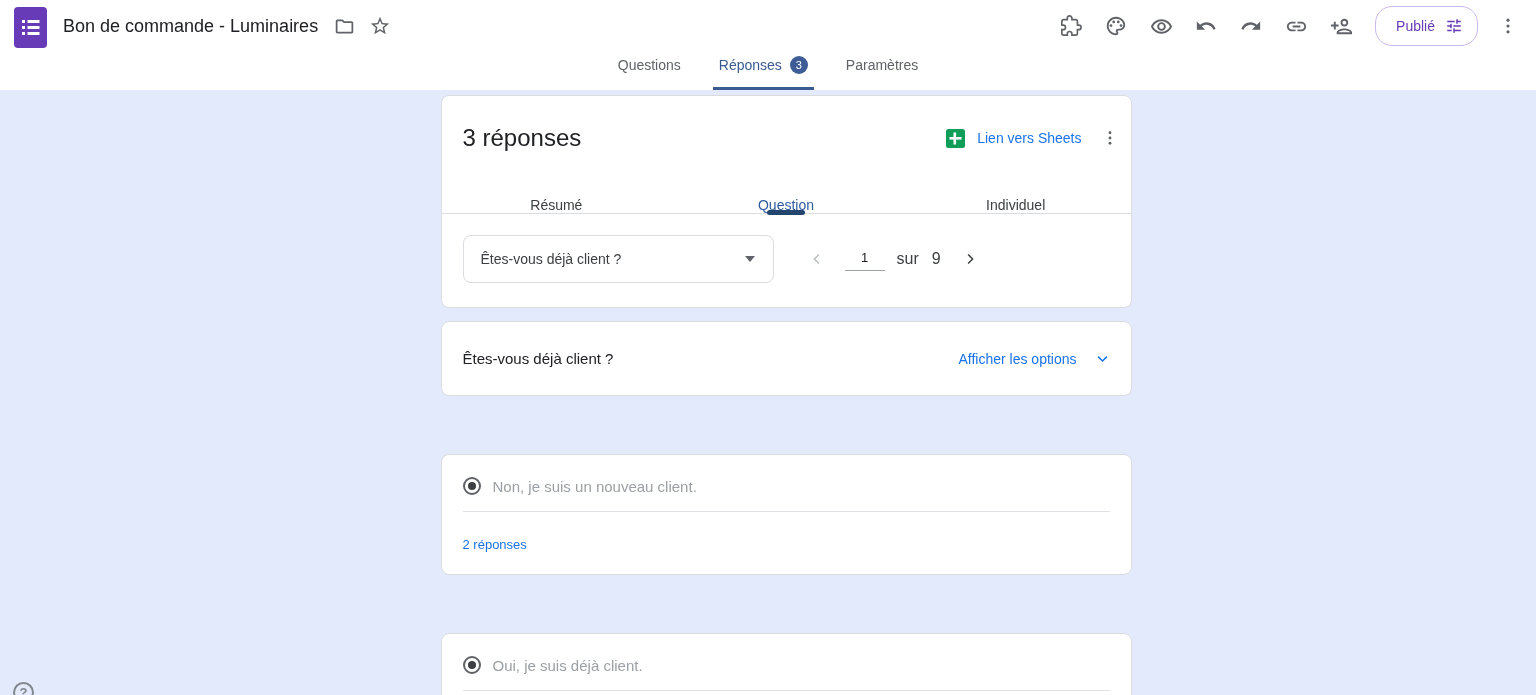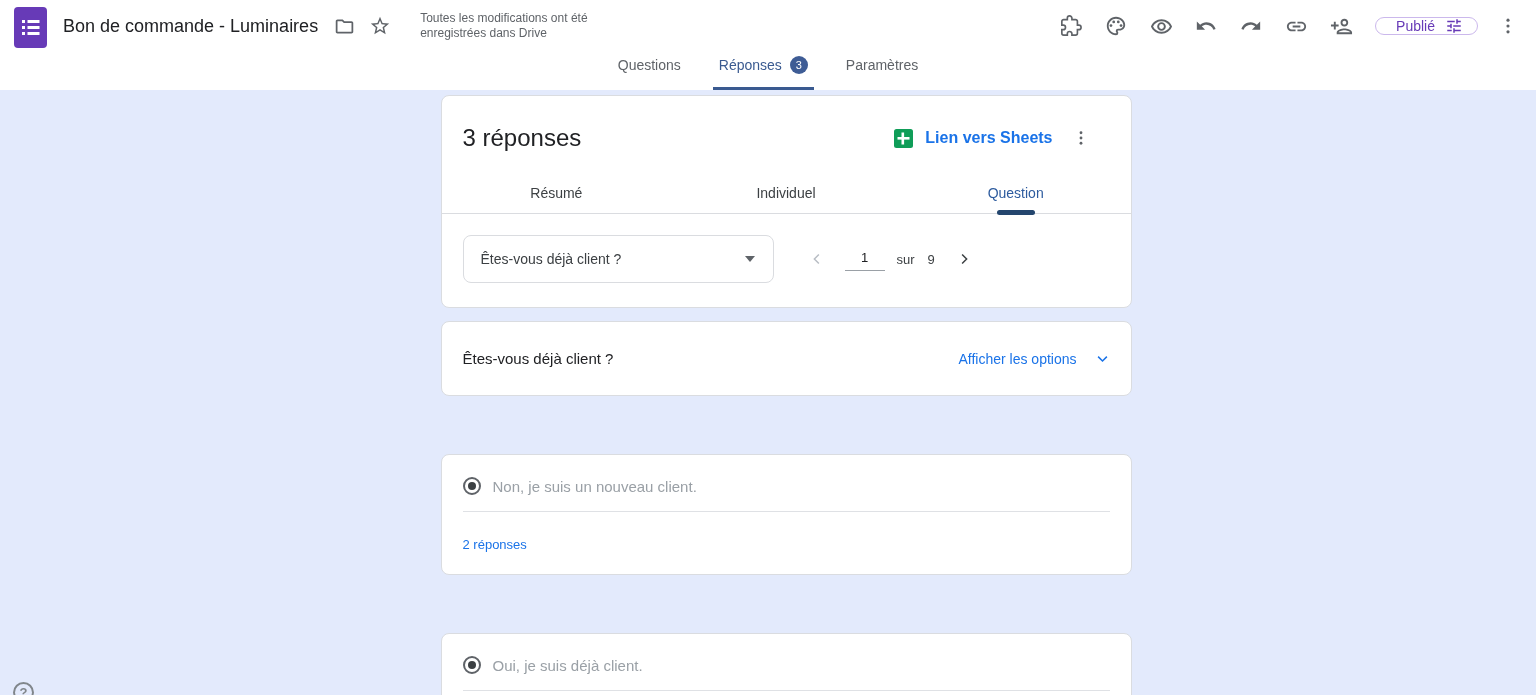--- a/index.html
+++ b/index.html
@@ -10,54 +10,54 @@
   .header { background:#fff; height:90px; position:relative; }
   .header-bar { display:flex; align-items:center; height:52px; padding:10px 14px; }
   .forms-logo { width:33px; height:41px; margin-top:2px; flex:0 0 auto; cursor:pointer; }
   .doc-title { font-size:18px; color:#202124; margin-left:16px; white-space:nowrap; cursor:text; }
   .title-icon-btn { width:36px; height:36px; display:flex; align-items:center; justify-content:center; border:none; background:transparent; cursor:pointer; border-radius:50%; }
   .title-icon-btn:first-of-type { margin-left:8px; }
   .save-status { font-size:12px; line-height:15px; color:#5f6368; width:172px; margin-left:22px; }
   .header-spacer { flex:1; }
   .action-icons { display:flex; align-items:center; gap:21px; margin-right:22px; }
   .action-btn { width:24px; height:24px; display:flex; align-items:center; justify-content:center; border:none; background:transparent; cursor:pointer; }
-  .publish-btn { display:flex; align-items:center; gap:10px; height:18px; padding:0 14px 0 20px; border:1px solid #cbb8ec; border-radius:17px; background:#fff; cursor:pointer; }
+  .publish-btn { display:flex; align-items:center; gap:10px; height:40px; padding:0 14px 0 20px; border:1px solid #cbb8ec; border-radius:17px; background:#fff; cursor:pointer; }
   .publish-btn span { font-size:14px; font-weight:500; color:#673ab7; }
   .kebab-btn { border:none; background:transparent; cursor:pointer; margin-left:16px; width:28px; height:28px; display:flex; align-items:center; justify-content:center; }
 
   .header-tabs { display:flex; justify-content:center; align-items:stretch; height:38px; gap:26px; }
   .tab { display:flex; align-items:center; gap:8px; font-size:14px; font-weight:500; color:#5f6368; padding:0 6px 10px 6px; cursor:pointer; border-bottom:3px solid transparent; }
   .tab.active { color:#3a5a90; border-bottom-color:#3a5a90; }
   .tab-badge { width:18px; height:18px; border-radius:50%; background:#3e5c95; color:#fff; font-size:11px; font-weight:500; display:flex; align-items:center; justify-content:center; }
 
   
   .main { display:flex; flex-direction:column; align-items:center; padding-top:5px; padding-left:36px; gap:13px; }
   .card { width:691px; background:#fff; border:1px solid #dadce0; border-radius:8px; }
 
   
-  .card-head { display:flex; align-items:center; justify-content:space-between; padding:24px 32px 0 21px; }
+  .card-head { display:flex; align-items:center; justify-content:space-between; padding:24px 3px 0 21px; }
   .responses-title { font-size:24px; color:#202124; font-weight:400; }
   .head-right { display:flex; align-items:center; }
   .sheets-link { display:flex; align-items:center; gap:12px; border:none; background:transparent; cursor:pointer; }
-  .sheets-link span { font-size:16px; font-weight:700; color:#1a73e8; }
+  .sheets-link span { font-size:14px; font-weight:400; color:#1a73e8; }
   .card-kebab { border:none; background:transparent; cursor:pointer; width:36px; height:36px; margin-left:10px; display:flex; align-items:center; justify-content:center; }
 
   .subtabs { display:flex; margin-top:16px; border-bottom:1px solid #dadce0; height:42px; }
-  .subtab { flex:1; display:flex; align-items:center; justify-content:center; font-size:14px; font-weight:500; color:#3c4043; cursor:pointer; position:relative; }
+  .subtab { flex:1; display:flex; align-items:flex-end; justify-content:center; font-size:14px; font-weight:500; color:#3c4043; cursor:pointer; position:relative; }
   .subtab.active { color:#2d5b9e; }
   .subtab .active-underline { position:absolute; bottom:-2px; left:50%; transform:translateX(-50%); width:38px; height:5px; border-radius:4px; background:#24466e; }
 
   .selector-row { display:flex; align-items:center; padding:21px 21px 24px 21px; }
   .select-box { width:311px; height:48px; border:1px solid #dadce0; border-radius:8px; display:flex; align-items:center; justify-content:space-between; padding:0 18px 0 17px; cursor:pointer; background:#fff; }
   .select-box span { font-size:14px; color:#3c4043; }
   .select-caret { width:0; height:0; border-left:5px solid transparent; border-right:5px solid transparent; border-top:6px solid #5f6368; }
   .pager { display:flex; align-items:center; margin-left:31px; }
   .pager-btn { border:none; background:transparent; cursor:pointer; width:24px; height:24px; display:flex; align-items:center; justify-content:center; }
   .page-input { width:40px; border:none; border-bottom:1px solid #9aa0a6; text-align:center; font-size:13px; color:#202124; padding:2px 0 5px 0; margin:0 12px 0 16px; font-family:"Liberation Sans", sans-serif; outline:none; background:transparent; }
-  .pager-text { font-size:13px; color:#3c4043; margin-right:13px; }
+  .pager-text { font-size:16px; color:#3c4043; margin-right:13px; }
   .pager .next { margin-left:4px; }
 
   
   .question-card { height:75px; display:flex; align-items:center; justify-content:space-between; padding:0 21px; }
   .question-title { font-size:15px; color:#202124; }
   .options-link { display:flex; align-items:center; gap:18px; border:none; background:transparent; cursor:pointer; }
   .options-link span { font-size:14px; font-weight:500; color:#1a73e8; }
 
   
   .answer-card { height:121px; padding:22px 21px 0 21px;margin-top:45px; }
@@ -92,21 +92,20 @@
     <button class="title-icon-btn">
       <svg width="21" height="21" viewBox="0 0 24 24">
           <path fill="#5f6368" d="M20 6h-8l-2-2H4c-1.1 0-2 .9-2 2v12c0 1.1.9 2 2 2h16c1.1 0 2-.9 2-2V8c0-1.1-.9-2-2-2zm0 12H4V6h5.17l2 2H20v10z"></path>
         </svg>
     </button>
     <button class="title-icon-btn">
       <svg width="22" height="22" viewBox="0 0 24 24">
           <path fill="#5f6368" d="M22 9.24l-7.19-.62L12 2 9.19 8.63 2 9.24l5.46 4.73L5.82 21 12 17.27 18.18 21l-1.63-7.03L22 9.24zM12 15.4l-3.76 2.27 1-4.28-3.32-2.88 4.38-.38L12 6.1l1.71 4.04 4.38.38-3.32 2.88 1 4.28L12 15.4z"></path>
         </svg>
     </button>
-    <div class="save-status">Toutes les modifications ont été enregistrées dans Drive</div>
     <div class="header-spacer"></div>
 
     <div class="action-icons">
       <button class="action-btn">
         <svg width="22" height="22" viewBox="0 0 24 24">
             <path fill="none" stroke="#5f6368" stroke-width="1.8" d="M20.5 11H19V7a2 2 0 0 0-2-2h-4V3.5a2.5 2.5 0 0 0-5 0V5H4a2 2 0 0 0-2 2v4h1.5a2.5 2.5 0 0 1 0 5H2v4a2 2 0 0 0 2 2h4v-1.5a2.5 2.5 0 0 1 5 0V22h4a2 2 0 0 0 2-2v-4h1.5a2.5 2.5 0 0 0 0-5z"></path>
           </svg>
       </button>
       <button class="action-btn">
         <svg width="22" height="22" viewBox="0 0 24 24">
@@ -195,26 +194,26 @@
               <circle cx="12" cy="19" r="1.9" fill="#5f6368"></circle>
             </svg>
         </button>
       </div>
     </div>
 
     <div class="subtabs">
       <div class="subtab">
         <span>Résumé</span>
       </div>
-      <div class="subtab">
-        <span>Individuel</span>
-      </div>
       <div class="subtab active">
         <span>Question</span>
         <div class="active-underline"></div>
+      </div>
+      <div class="subtab">
+        <span>Individuel</span>
       </div>
     </div>
 
     <div class="selector-row">
       <div class="select-box">
         <span>Êtes-vous déjà client ?</span>
         <div class="select-caret"></div>
       </div>
       <div class="pager">
         <button class="pager-btn">

